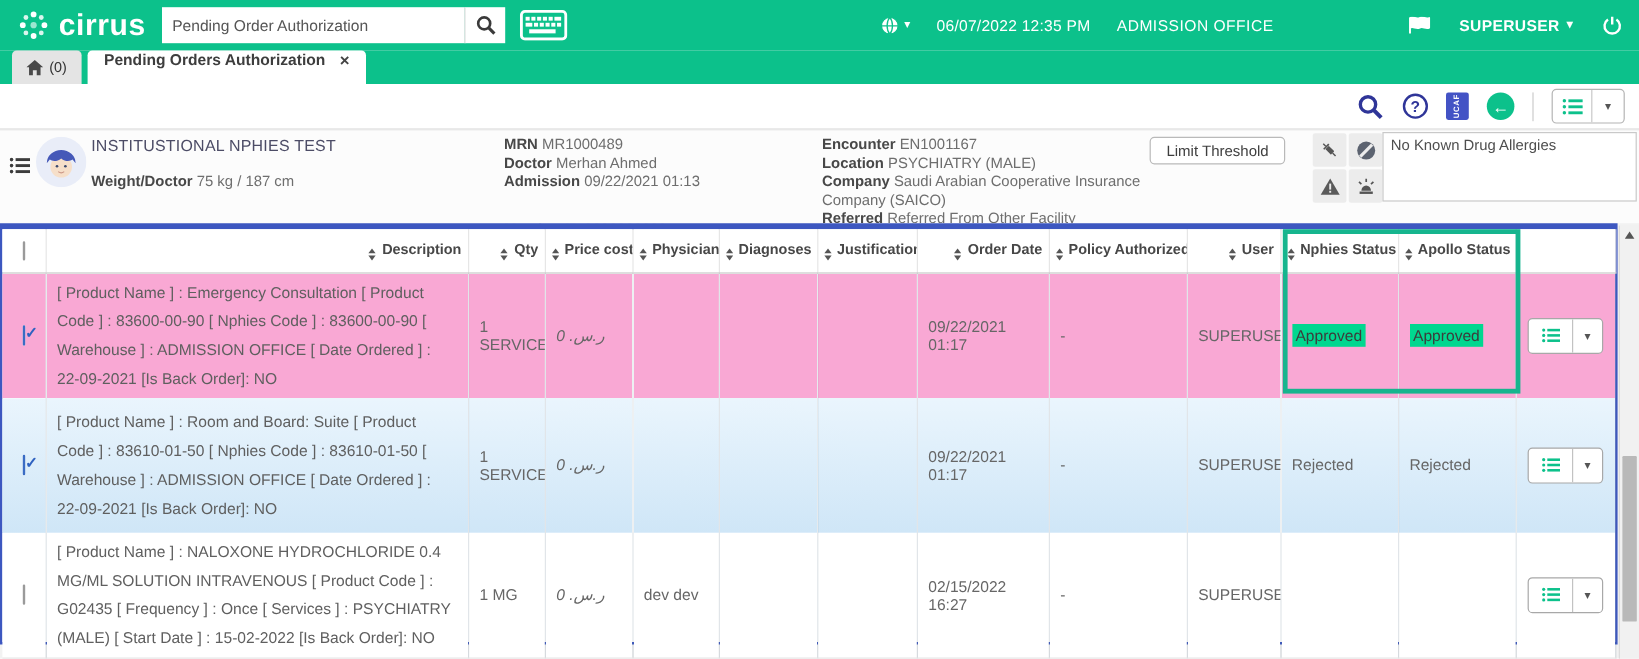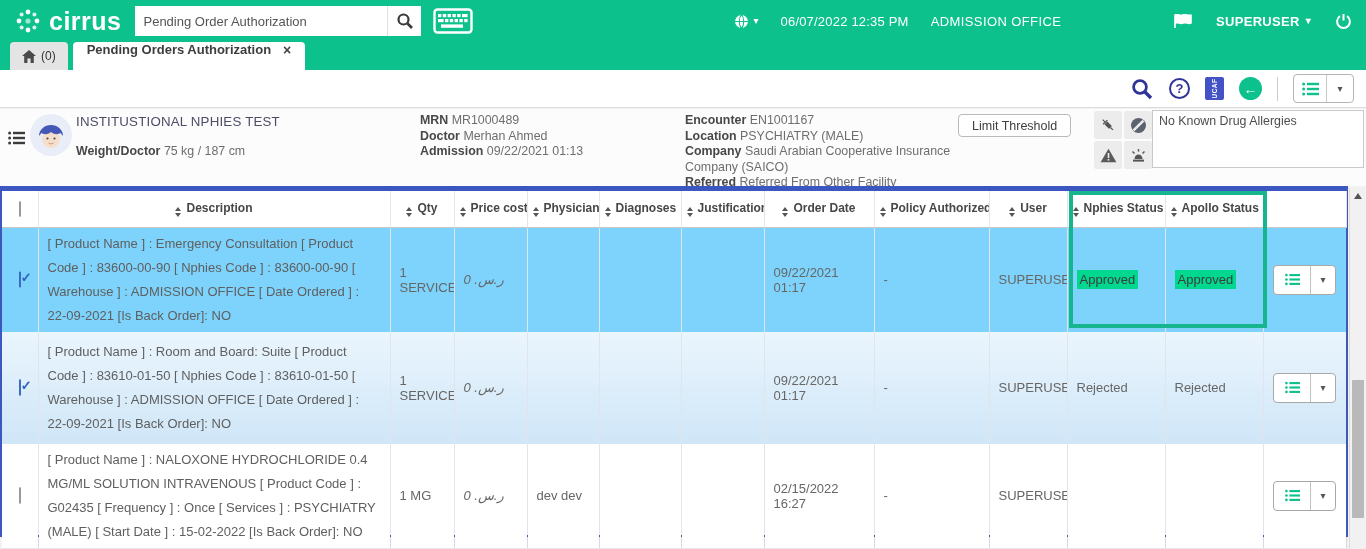--- a/index.html
+++ b/index.html
@@ -52,25 +52,25 @@
   .p-col3{left:685px;top:4px;white-space:normal;width:282px}
   .memberid{margin-top:24px}
   .limit-btn{position:absolute;left:958px;top:5px;height:23px;padding:0 13px;background:#fff;border:1px solid #b9b9b9;border-radius:4px;font-size:12.5px;color:#3e3e3e;cursor:pointer;font-family:"Liberation Sans",sans-serif}
   .icon-grid{position:absolute;left:1094px;top:2px;display:grid;grid-template-columns:28px 28px;grid-auto-rows:28px;gap:2px}
   .ig-btn{background:#ececec;border:none;border-radius:2px;display:flex;align-items:center;justify-content:center;cursor:pointer}
   .allergy-box{position:absolute;left:1152px;top:1px;width:212px;height:58px;background:#fff;border:1px solid #c9c9c9;font-size:12.4px;color:#4e4e4e;padding:3px 6px}
 
   
   .tablewrap{position:absolute;top:186px;left:0;width:1348px;height:351px;background:#fff;border:2px solid #3d57c0;border-top:5px solid #3d57c0}
   table{width:1344px;table-layout:fixed;border-collapse:collapse}
-  th{height:36px;padding:0 5px;font-size:12px;font-weight:700;color:#474747;text-align:center;background:#fff;border-bottom:1px solid #c9c9c9;border-right:1px solid #e6e6e6;white-space:nowrap;overflow:hidden}
+  th{height:36px;padding:0 5px;font-size:12px;font-weight:700;color:#474747;text-align:right;background:#fff;border-bottom:1px solid #c9c9c9;border-right:1px solid #e6e6e6;white-space:nowrap;overflow:hidden}
   td{padding:4px 9px;font-size:13px;color:#666;vertical-align:middle;border-right:1px solid rgba(90,110,135,.18);overflow:hidden}
   td.desc{line-height:24px;color:#5f5f5f}
   tr.r0{height:96px}tr.r1{height:112px}tr.r2{height:100px}
-  tr.r0 td{background:#7dd3fc}
+  tr.r0 td{background:#f9a8d4}
   tr.r1 td{background:linear-gradient(180deg,#eaf5fd 0%,#cfe6f7 100%)}
   tr.r2 td{background:#fff;border-bottom:1px solid #e7e7e7}
   .sort{display:inline-flex;flex-direction:column;gap:2.5px;margin-right:5px;vertical-align:1px}
   .sort i{display:block;width:0;height:0;border-left:3.6px solid transparent;border-right:3.6px solid transparent}
   .sort .up{border-bottom:4.2px solid #555}
   .sort .dn{border-top:4.2px solid #555}
   .cb{width:15px;height:15px;background:#fff;border:1px solid #9a9a9a;border-radius:2px;margin:0 auto;position:relative;cursor:pointer}
   .cb.checked{border-color:#3a6cc4}
   .cb.checked::after{content:"✓";position:absolute;left:1px;top:-2px;font-size:13px;font-weight:700;color:#2f62c0}
   .cell-c{text-align:center}

